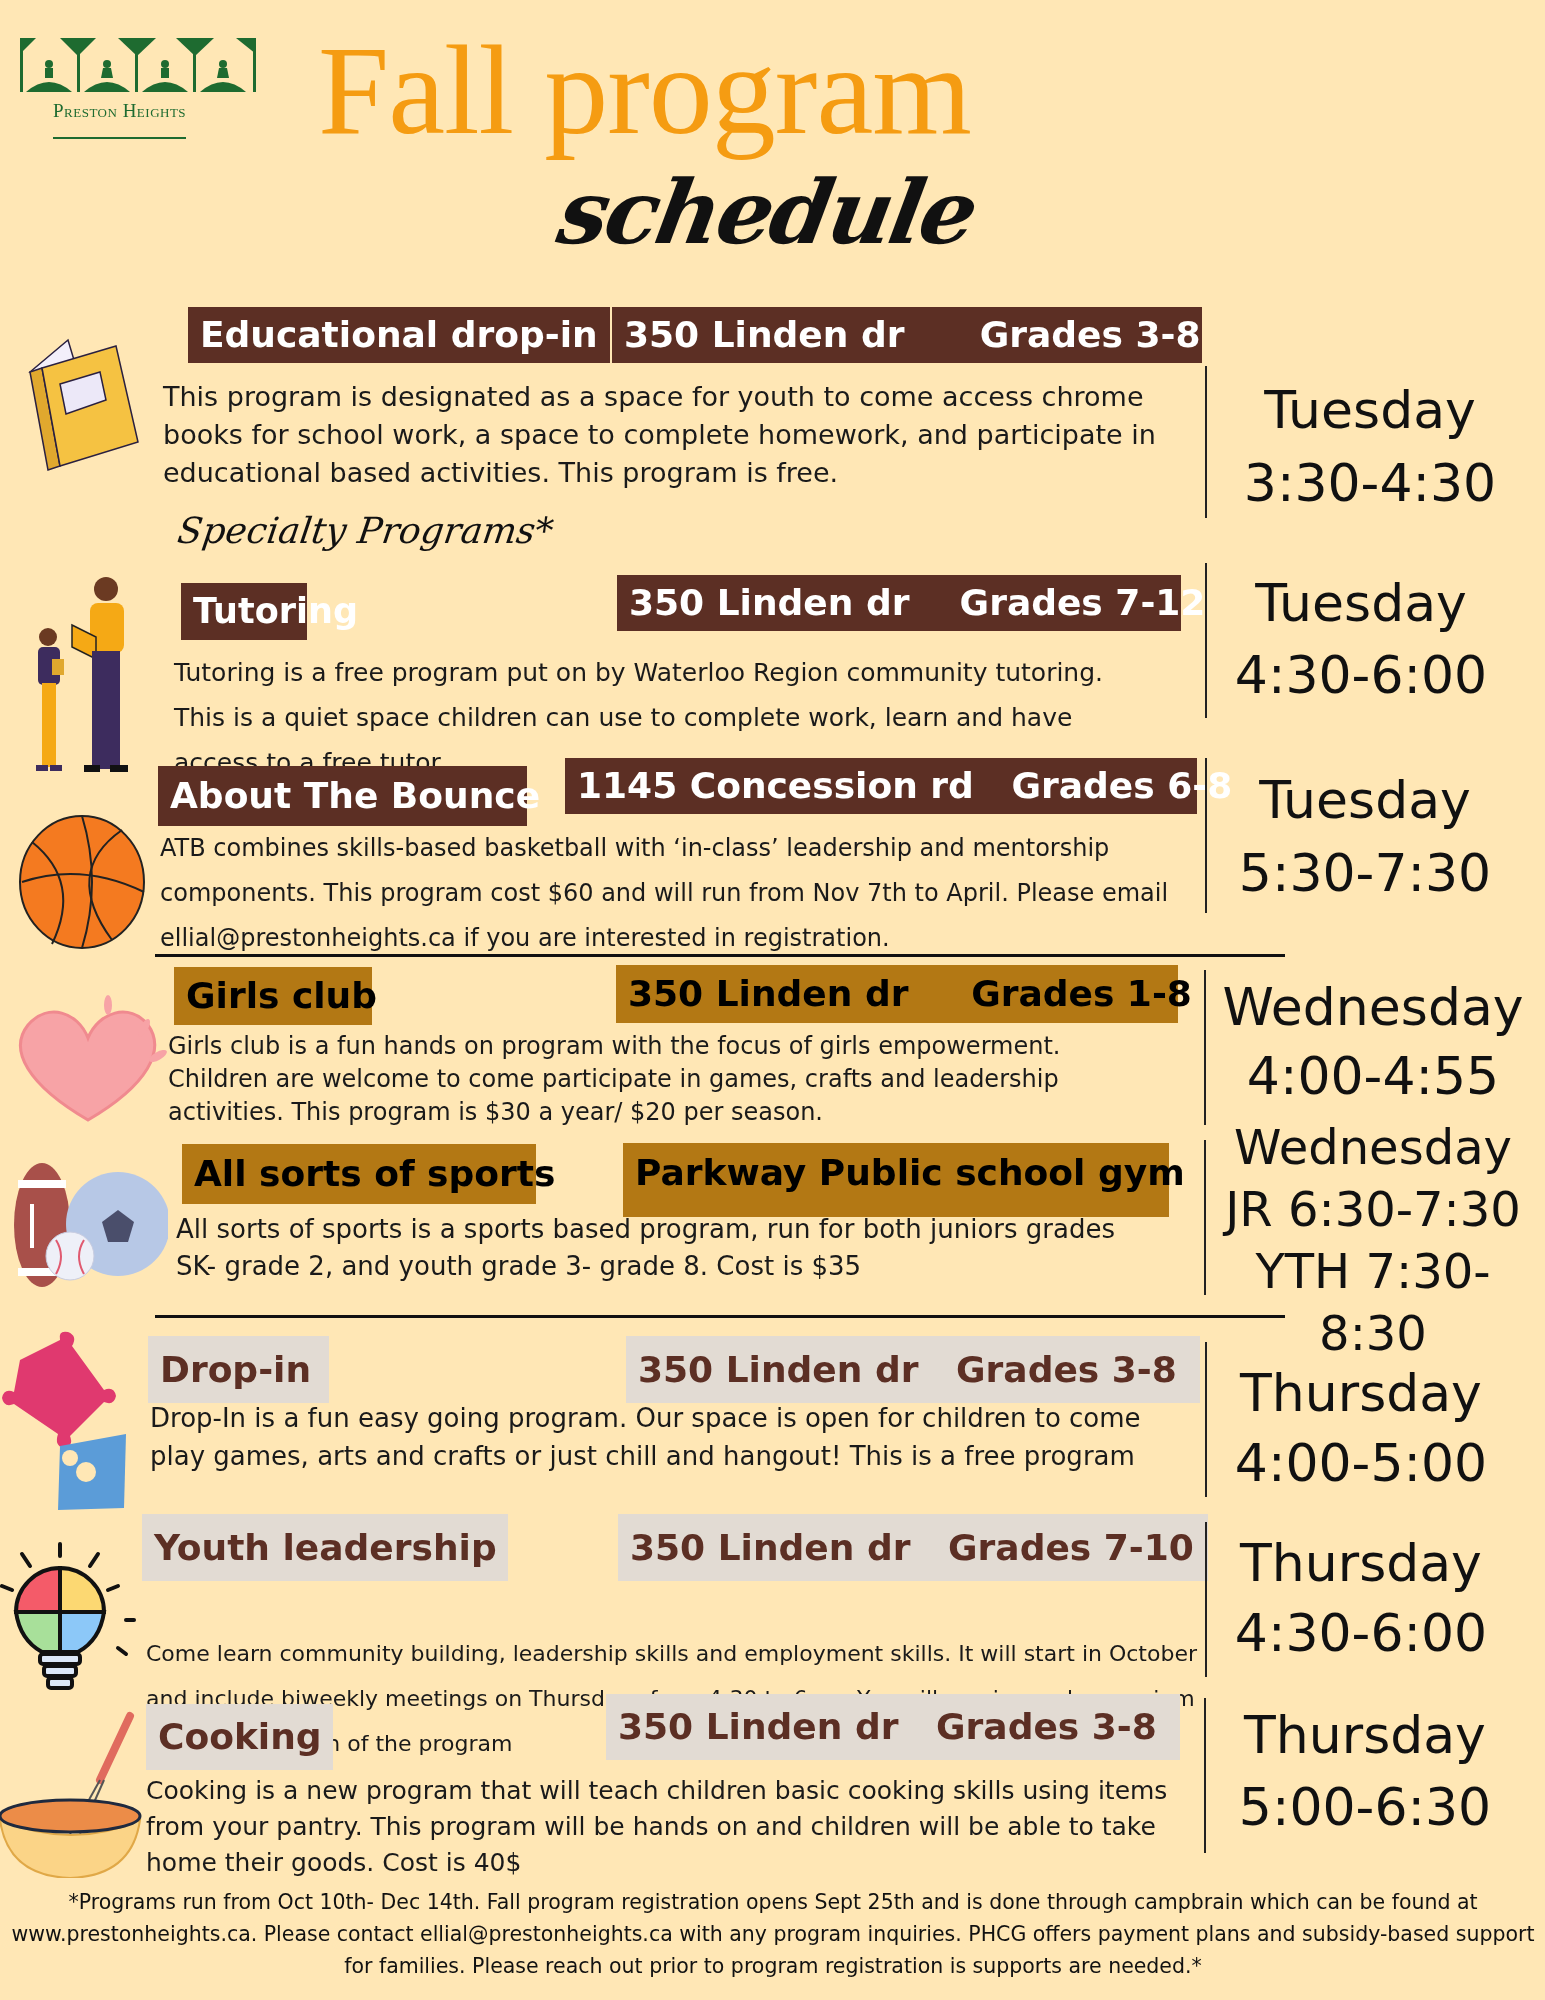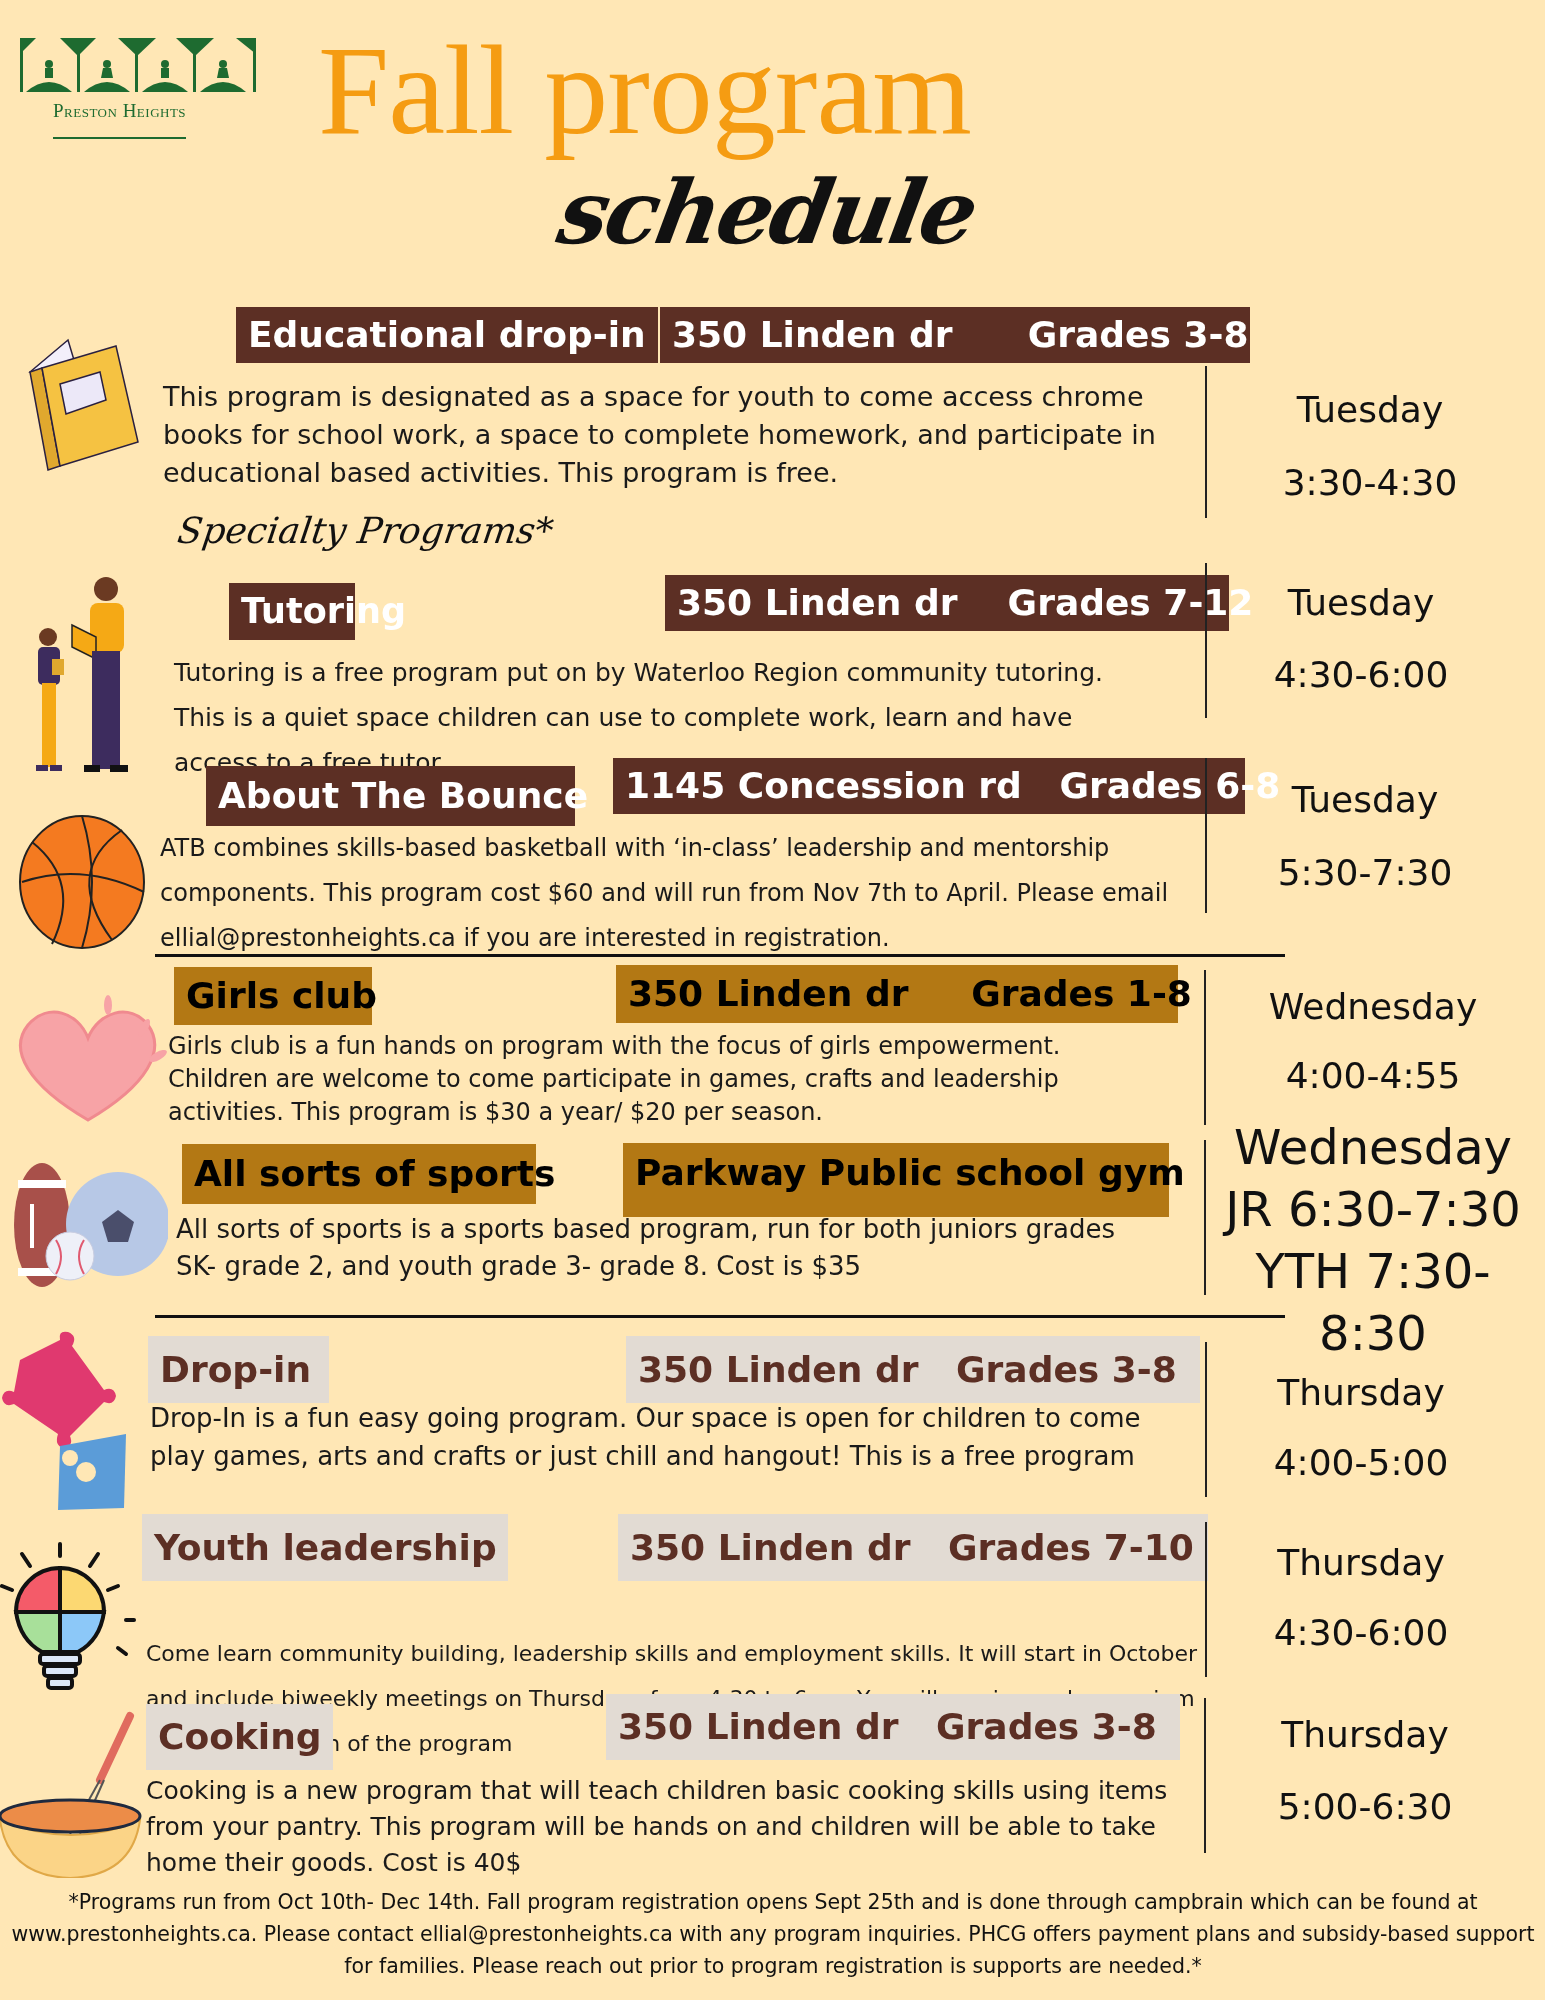--- a/index.html
+++ b/index.html
@@ -8,25 +8,25 @@
     font-family:"Liberation Sans", "DejaVu Sans", sans-serif; color:#1a1a1a;
   }
   .abs { position:absolute; }
   .logo { left:18px; top:38px; width:240px; height:90px; }
   .logo-bar { position:absolute; left:2px; top:0; width:236px; height:56px; }
   .logo-text { position:absolute; left:35px; top:62px; font-family:"Liberation Serif", serif; color:#1e6b30; font-size:19px; letter-spacing:0.5px; border-bottom:2px solid #1e6b30; padding-bottom:15px; }
   .title { left:318px; top:20px; font-family:"Liberation Serif", "DejaVu Serif", serif; color:#f59c12; font-size:128px; line-height:140px; letter-spacing:-1px; }
   .subtitle { left:560px; top:162px; font-family:"DejaVu Serif", serif; font-style:italic; font-weight:bold; font-size:88px; line-height:100px; color:#111; transform:skewX(-10deg); letter-spacing:-3px; }
   .specialty { left:178px; top:510px; font-family:"DejaVu Serif", serif; font-style:italic; font-size:36px; color:#111; transform:skewX(-8deg); }
   .tag { position:absolute; font-family:"DejaVu Sans", sans-serif; font-weight:bold; font-size:36px; line-height:56px; padding:0 12px; white-space:pre; }
-  .tag.brown { background:#5c2f24; color:#fff;margin-left:48px; }
+  .tag.brown { background:#5c2f24; color:#fff; }
   .tag.gold { background:#b37814; color:#000000; }
   .tag.gray { background:#e2dbd3; color:#5c2f24; }
   .desc { position:absolute; font-family:"DejaVu Sans", sans-serif; font-size:25px; line-height:45px; color:#1a1a1a; }
-  .when { position:absolute; font-family:"DejaVu Sans", sans-serif; font-size:36px; line-height:70px; text-align:center; color:#111; width:330px; }
+  .when { position:absolute; font-family:"DejaVu Sans", sans-serif; font-size:52px; line-height:70px; text-align:center; color:#111; width:330px; }
   .vline { position:absolute; width:2px; background:#222; }
   .hline { position:absolute; height:3px; background:#111; }
   .footer { left:8px; top:1886px; width:1530px; text-align:center; font-family:"DejaVu Sans", sans-serif; font-weight:normal; font-size:20.5px; line-height:32px; color:#111; }
   .icon { position:absolute; }
 </style>
 </head>
 <body>
 
 <div class="abs logo">
   <svg class="logo-bar" viewBox="0 0 236 56">

